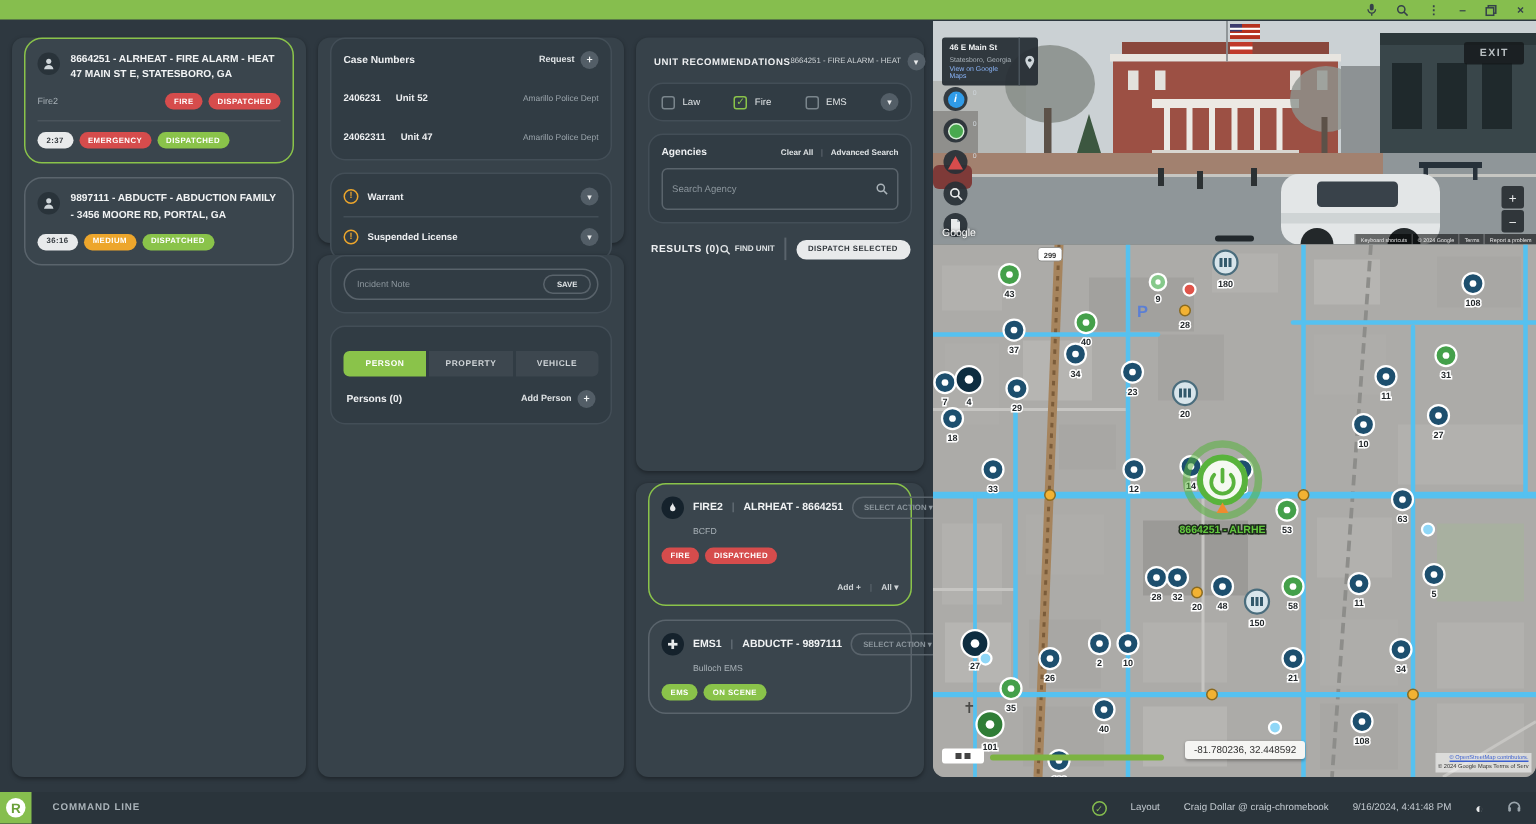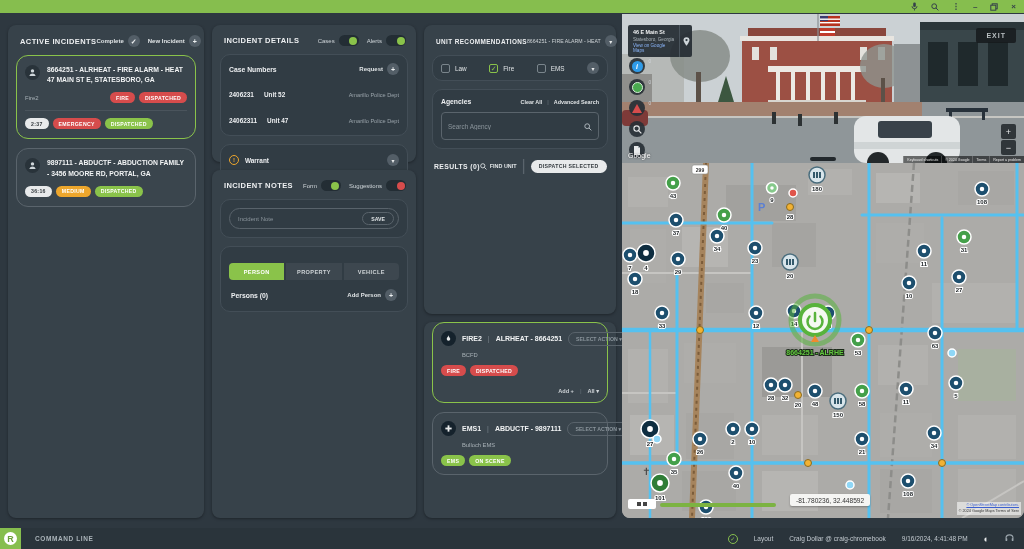--- a/index.html
+++ b/index.html
@@ -179,33 +179,20 @@
   <span class="tb-ic">
     <svg width="8" height="8" viewBox="0 0 8 8">
         <rect x="2.2" y="0.8" width="5" height="5" fill="none" stroke="#35414a" stroke-width="1"></rect>
         <rect x="0.8" y="2.2" width="5" height="5" fill="#86be4e" stroke="#35414a" stroke-width="1"></rect>
       </svg>
   </span>
   <span class="tb-ic" style="font-weight:bold;">×</span>
 </div>
 
 <section class="panel" style="left:8px; top:25px; width:196px; height:493px;">
-  <div class="phead">
-    <span class="ptitle">ACTIVE INCIDENTS</span>
-    <span class="hgroup">
-      <span class="hbtn">
-        <span>Complete</span>
-        <span class="cbtn">✓</span>
-      </span>
-      <span class="hbtn">
-        <span>New Incident</span>
-        <span class="cbtn">+</span>
-      </span>
-    </span>
-  </div>
 
   <div class="icard sel">
     <div class="irow">
       <span class="personcirc">
         <svg width="9" height="9" viewBox="0 0 10 10">
             <circle cx="5" cy="3.2" r="1.9" fill="#cfd6da"></circle>
             <path d="M1.5 9c.4-2.2 2-3 3.5-3s3.1.8 3.5 3z" fill="#cfd6da"></path>
           </svg>
       </span>
       <div class="ititle">8664251 - ALRHEAT - FIRE ALARM - HEAT 47 MAIN ST E, STATESBORO, GA</div>
@@ -236,33 +223,20 @@
     </div>
     <div class="statrow">
       <span class="badge b-white">36:16</span>
       <span class="badge b-orange">MEDIUM</span>
       <span class="badge b-green">DISPATCHED</span>
     </div>
   </div>
 </section>
 
 <section class="panel" style="left:212px; top:25px; width:204px; height:137px;">
-  <div class="phead">
-    <span class="ptitle">INCIDENT DETAILS</span>
-    <span class="hgroup">
-      <span class="tglrow">
-        <span>Cases</span>
-          <span class="tgl"></span>
-      </span>
-      <span class="tglrow">
-        <span>Alerts</span>
-          <span class="tgl"></span>
-      </span>
-    </span>
-  </div>
   <div class="card">
     <div class="cardhead">
       <span class="cardtitle">Case Numbers</span>
       <span class="hbtn">
         <span>Request</span>
         <span class="cbtn">+</span>
       </span>
     </div>
     <div class="caserow">
       <span><span class="casenum">2406231</span><span class="caseunit">Unit 52</span></span>
@@ -281,33 +255,20 @@
     </div>
     <div class="alertrow">
       <span class="warncirc">!</span>
       <span class="alertlabel">Suspended License</span>
       <span class="chev">▾</span>
     </div>
   </div>
 </section>
 
 <section class="panel" style="left:212px; top:170px; width:204px; height:348px;">
-  <div class="phead">
-    <span class="ptitle">INCIDENT NOTES</span>
-    <span class="hgroup">
-      <span class="tglrow">
-        <span>Form</span>
-          <span class="tgl"></span>
-      </span>
-      <span class="tglrow">
-        <span>Suggestions</span>
-          <span class="tgl red"></span>
-      </span>
-    </span>
-  </div>
   <div class="card">
     <div class="noteinput">
       <input placeholder="Incident Note" style="">
       <span class="savepill">SAVE</span>
     </div>
   </div>
   <div class="card">
     <div class="tabs">
       <span class="tab active">PERSON</span>
       <span class="tab">PROPERTY</span>

